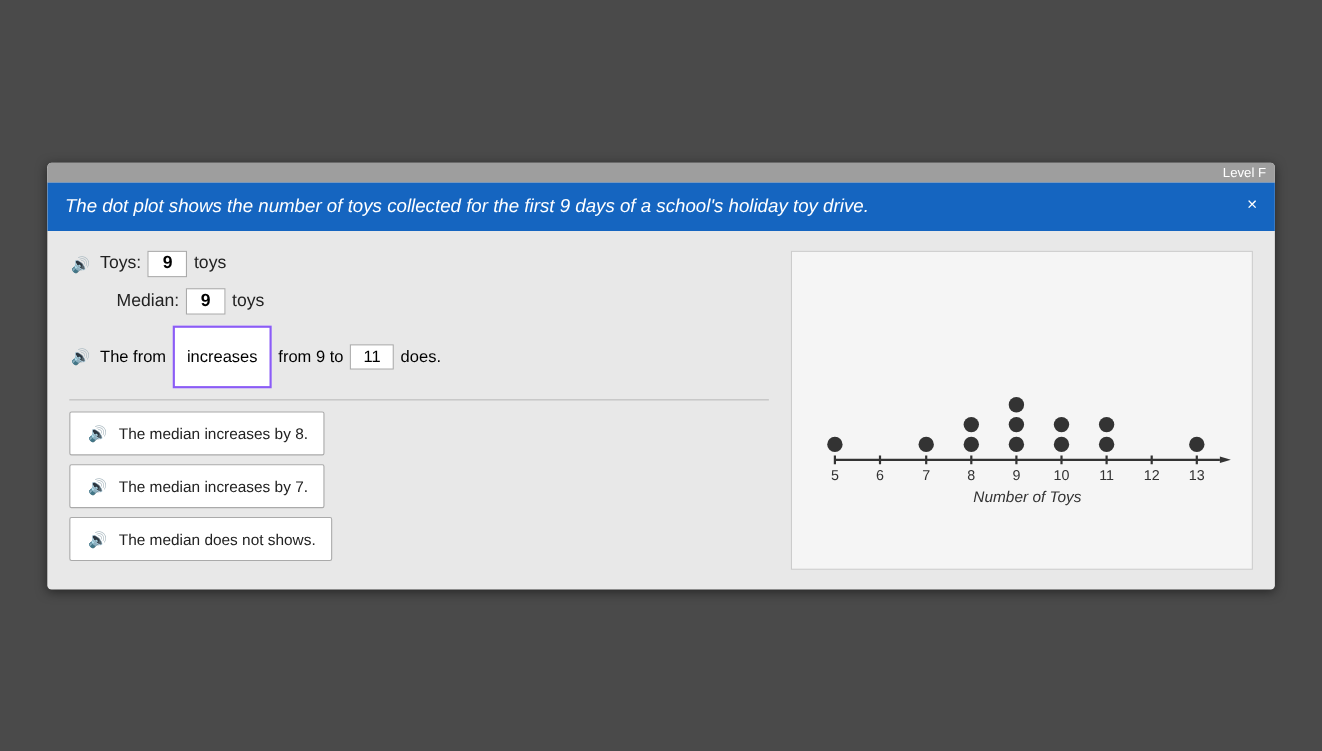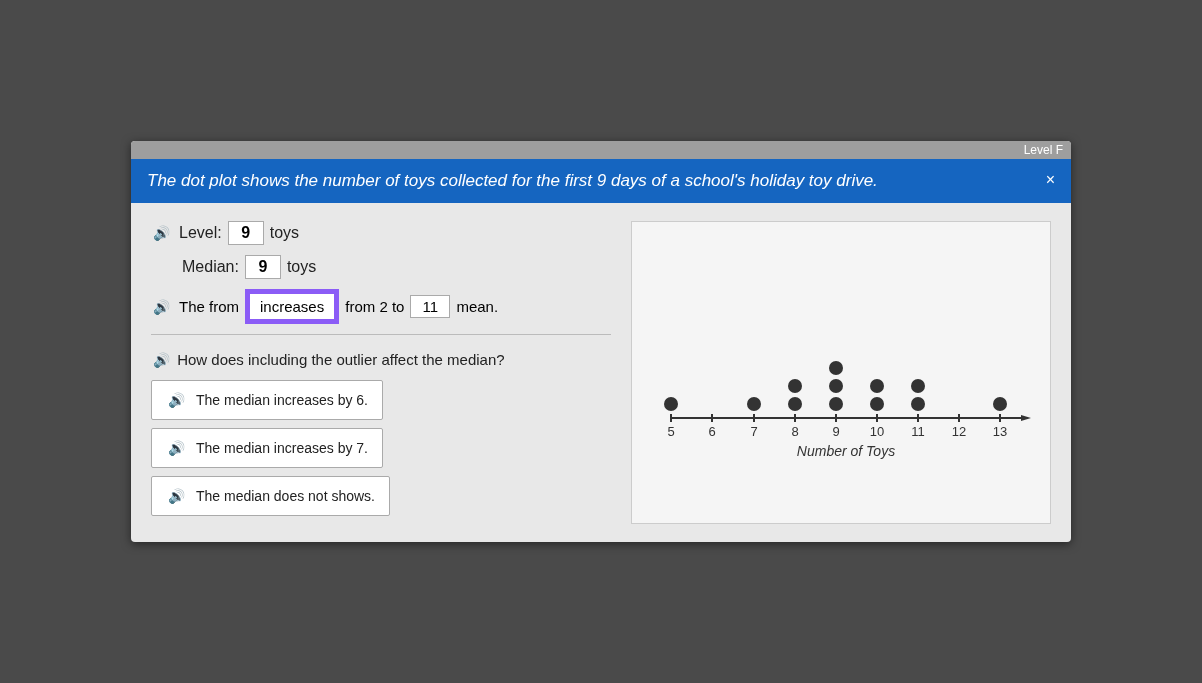--- a/index.html
+++ b/index.html
@@ -7,21 +7,21 @@
       font-family: Arial, sans-serif;
       background: #4a4a4a;
       width: 1202px;
       height: 683px;
       overflow: hidden;
       display: flex;
       align-items: center;
       justify-content: center;
     }
     .window {
-      width: 940px;
+      width: 1116px;
       background: #e8e8e8;
       border-radius: 4px;
       overflow: hidden;
       box-shadow: 0 2px 10px rgba(0,0,0,0.5);
     }
     .title-bar {
       background: #1565c0;
       color: white;
       padding: 12px 16px;
       font-size: 17px;
@@ -96,22 +96,22 @@
     .answer-row {
       display: flex;
       align-items: center;
       gap: 6px;
       font-size: 15px;
       margin-bottom: 10px;
       flex-wrap: wrap;
     }
     .answer-box {
       background: white;
-      border: 5px solid #8b5cf6;
-      padding: 4px 10px;
+      border: 2px solid #8b5cf6;
+      padding: 18px 10px;
       font-size: 15px;
       min-width: 90px;
       text-align: center;
     }
     .answer-box-sm {
       background: white;
       border: 1px solid #aaa;
       padding: 2px 10px;
       font-size: 15px;
       min-width: 40px;
@@ -159,52 +159,48 @@
     <span>The dot plot shows the number of toys collected for the first 9 days of a school's holiday toy drive.</span>
     <button class="close-btn">×</button>
   </div>
 
   <div class="content">
 
     <div class="left-panel">
 
       <div class="stat-row">
         <span class="speaker-icon">🔊</span>
-        <span class="stat-label">Level:</span>
+        <span class="stat-label">Toys:</span>
         <span class="stat-box">9</span>
         <span class="stat-label">toys</span>
       </div>
 
       <div class="stat-row">
-        <span class="stat-label" style="margin-left:31px;">Median:</span>
+        <span class="stat-label" style="margin-left:43px;">Median:</span>
         <span class="stat-box">9</span>
         <span class="stat-label">toys</span>
       </div>
 
 
       <div class="answer-row">
         <span class="speaker-icon">🔊</span>
         <span>The from</span>
         <span class="answer-box">increases</span>
-        <span>from 2 to</span>
+        <span>from 9 to</span>
         <span class="answer-box-sm">11</span>
-        <span>mean.</span>
+        <span>does.</span>
       </div>
 
       <hr class="divider">
 
-      <div class="question-text">
-        <span class="speaker-icon">🔊</span>
-        <span>How does including the outlier affect the median?</span>
-      </div>
 
       <div>
         <button class="option-btn">
           <span class="speaker-icon">🔊</span>
-          <span>The median increases by 6.</span>
+          <span>The median increases by 8.</span>
         </button>
         <button class="option-btn">
           <span class="speaker-icon">🔊</span>
           <span>The median increases by 7.</span>
         </button>
         <button class="option-btn">
           <span class="speaker-icon">🔊</span>
           <span>The median does not shows.</span>
         </button>
       </div>

